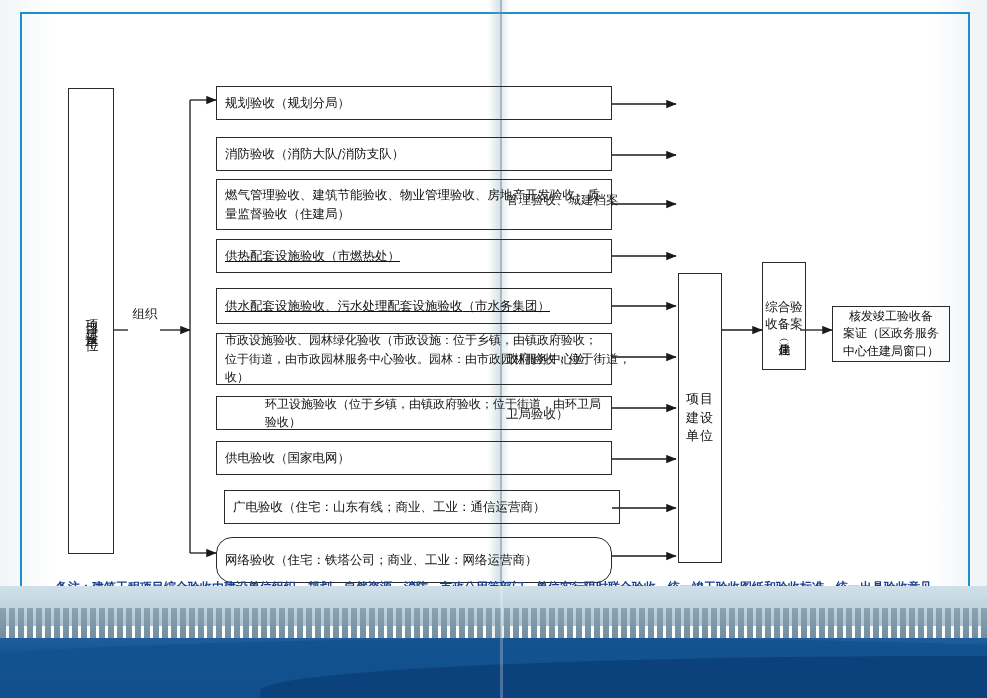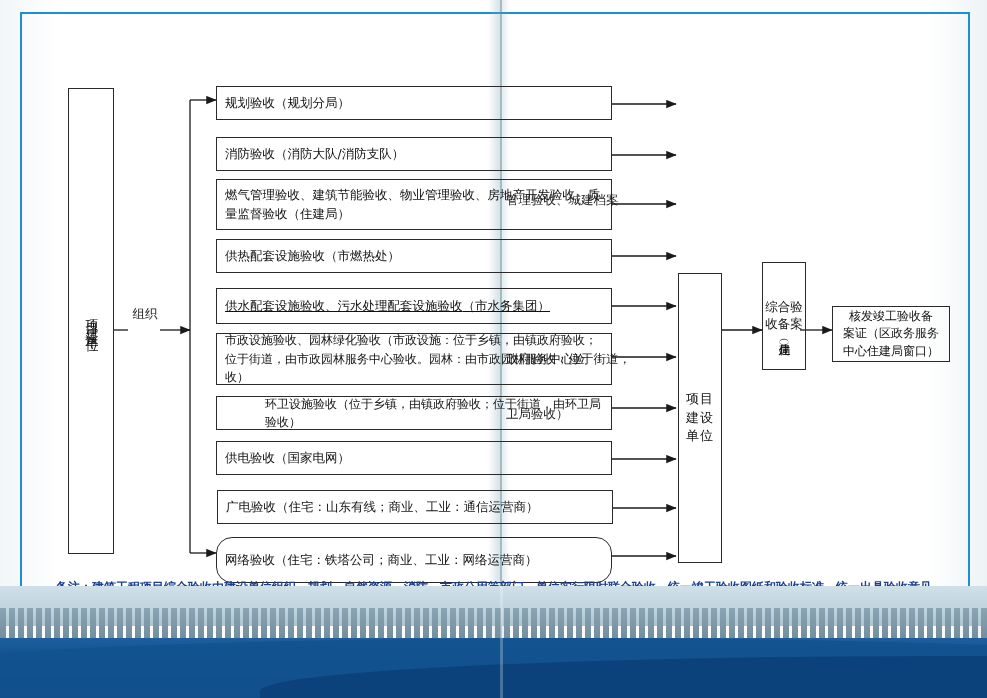--- a/index.html
+++ b/index.html
@@ -126,41 +126,41 @@
   </div>
 
   <div class="box center" style="left:216px;top:137px;width:396px;height:34px;">
     <div class="pad"><span>消防验收</span><span>（消防大队/消防支队）</span></div>
   </div>
 
   <div class="box center" style="left:216px;top:179px;width:396px;height:51px;">
     <div class="pad"><span>燃气管理验收、建筑节能验收、物业管理验收、房地产开发验收、质量监督验收</span><span>（住建局）</span></div>
   </div>
 
-  <div class="box center" style="left:216px;top:239px;width:396px;height:34px;">
+  <div class="box center" style="left:216px;top:239px;width:396px;height:34px;text-decoration:underline;">
     <div class="pad"><span>供热配套设施验收</span><span>（市燃热处）</span></div>
   </div>
 
   <div class="box center" style="left:216px;top:288px;width:396px;height:36px;text-decoration:underline;">
     <div class="pad"><span>供水配套设施验收、污水处理配套设施验收</span><span>（市水务集团）</span></div>
   </div>
 
   <div class="box center" style="left:216px;top:333px;width:396px;height:52px;">
     <div class="pad" style="font-size:12px;line-height:1.55;"><span>市政设施验收、园林绿化验收</span><span>（市政设施：位于乡镇，由镇政府验收；位于街道，由市政园林服务中心验收。园林：由市政园林服务中心验收）</span></div>
   </div>
 
   <div class="box center" style="left:216px;top:396px;width:396px;height:34px;">
     <div class="pad" style="font-size:12px;margin-left:40px;"><span>环卫设施验收</span><span>（位于乡镇，由镇政府验收；位于街道，由环卫局验收）</span></div>
   </div>
 
   <div class="box center" style="left:216px;top:441px;width:396px;height:34px;">
     <div class="pad"><span>供电验收</span><span>（国家电网）</span></div>
   </div>
 
-  <div class="box center" style="left:217px;top:490px;width:396px;height:34px;">
+  <div class="box center" style="left:224px;top:490px;width:396px;height:34px;">
     <div class="pad"><span>广电验收</span><span>（住宅：山东有线；商业、工业：通信运营商）</span></div>
   </div>
 
   <div class="box center" style="left:216px;top:537px;width:396px;height:46px;border-radius:16px;">
     <div class="pad"><span>网络验收</span><span>（住宅：铁塔公司；商业、工业：网络运营商）</span></div>
   </div>
 
   <div class="label blur" style="left:506px;top:192px;font-size:12.5px;color:#1a1a1a;">管理验收、城建档案</div>
   <div class="label blur" style="left:506px;top:351px;font-size:12.5px;color:#1a1a1a;">政府验收；位于街道，</div>
   <div class="label blur" style="left:506px;top:406px;font-size:12.5px;color:#1a1a1a;">卫局验收）</div>

